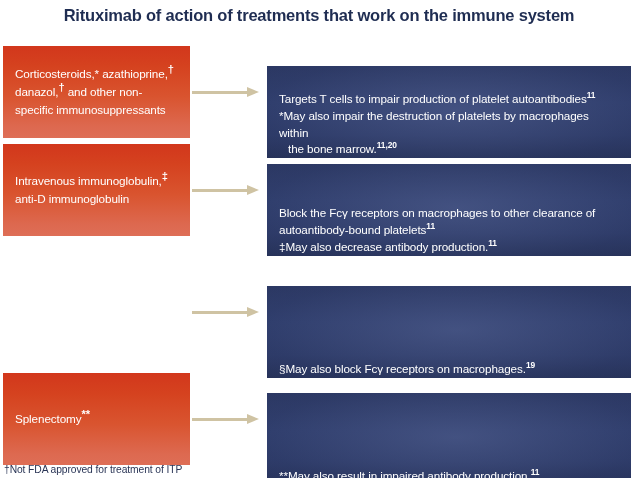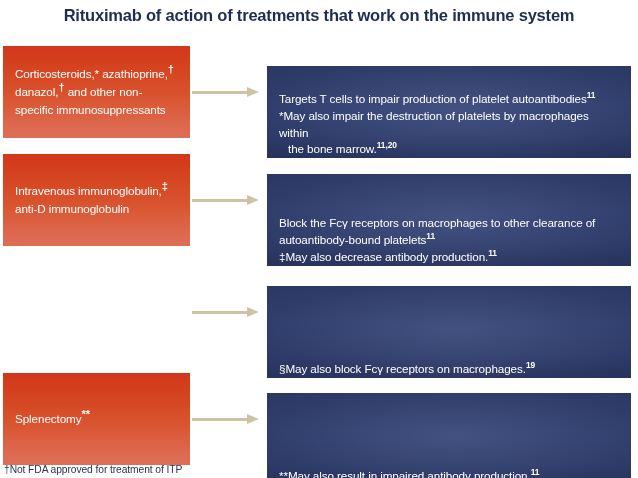--- a/index.html
+++ b/index.html
@@ -38,21 +38,21 @@
     height: 478px;
   }
 
   .row {
     position: absolute;
     left: 0;
     width: 638px;
     height: 92px;
   }
   .row-0 { top: 46px; }
-  .row-1 { top: 154px; text-decoration: underline; }
+  .row-1 { top: 144px; text-decoration: underline; }
   .row-2 { top: 266px; }
   .row-3 { top: 373px; }
 
   
   .treatment-box {
     position: absolute;
     left: 3px;
     top: 0;
     width: 187px;
     height: 92px;

